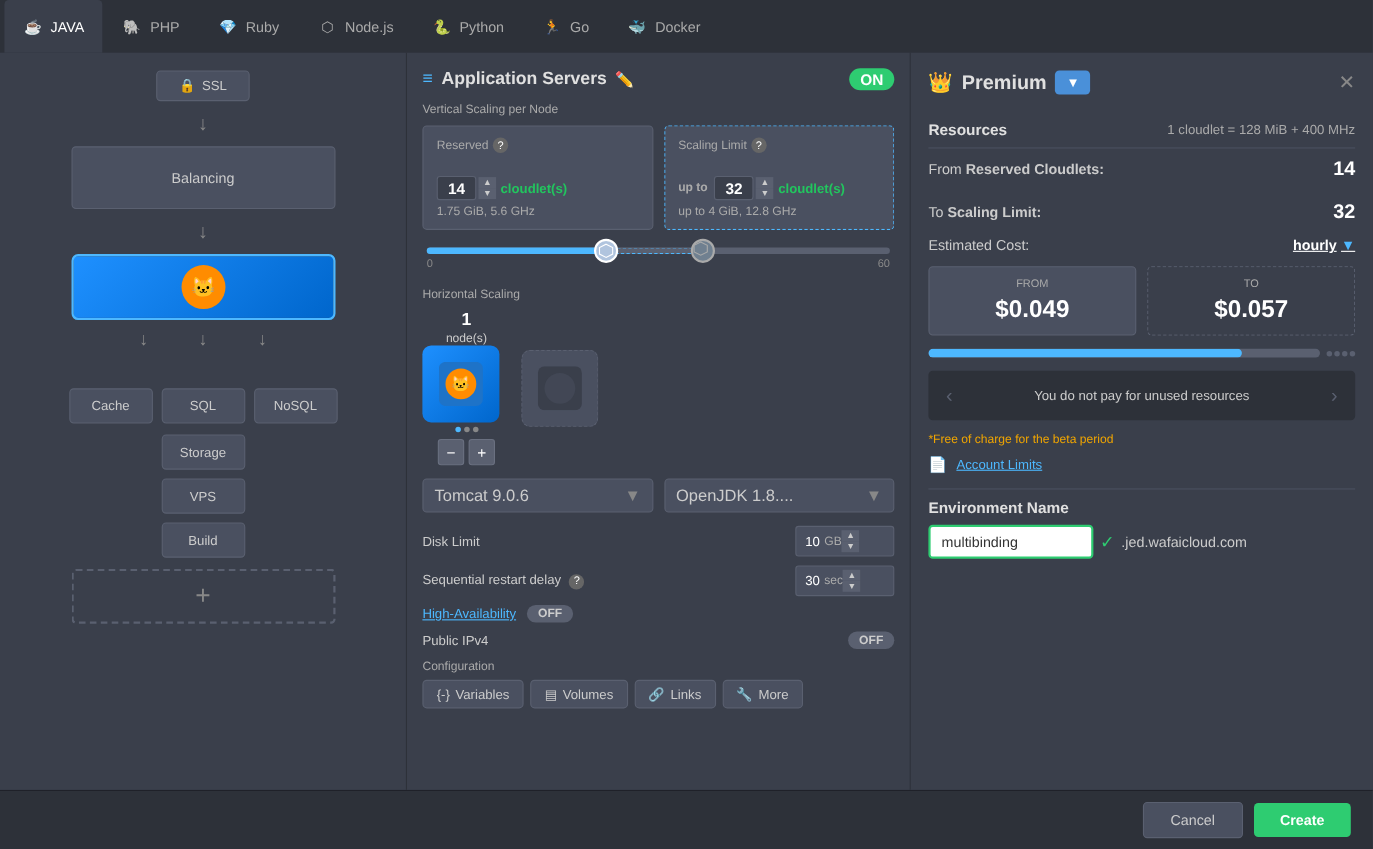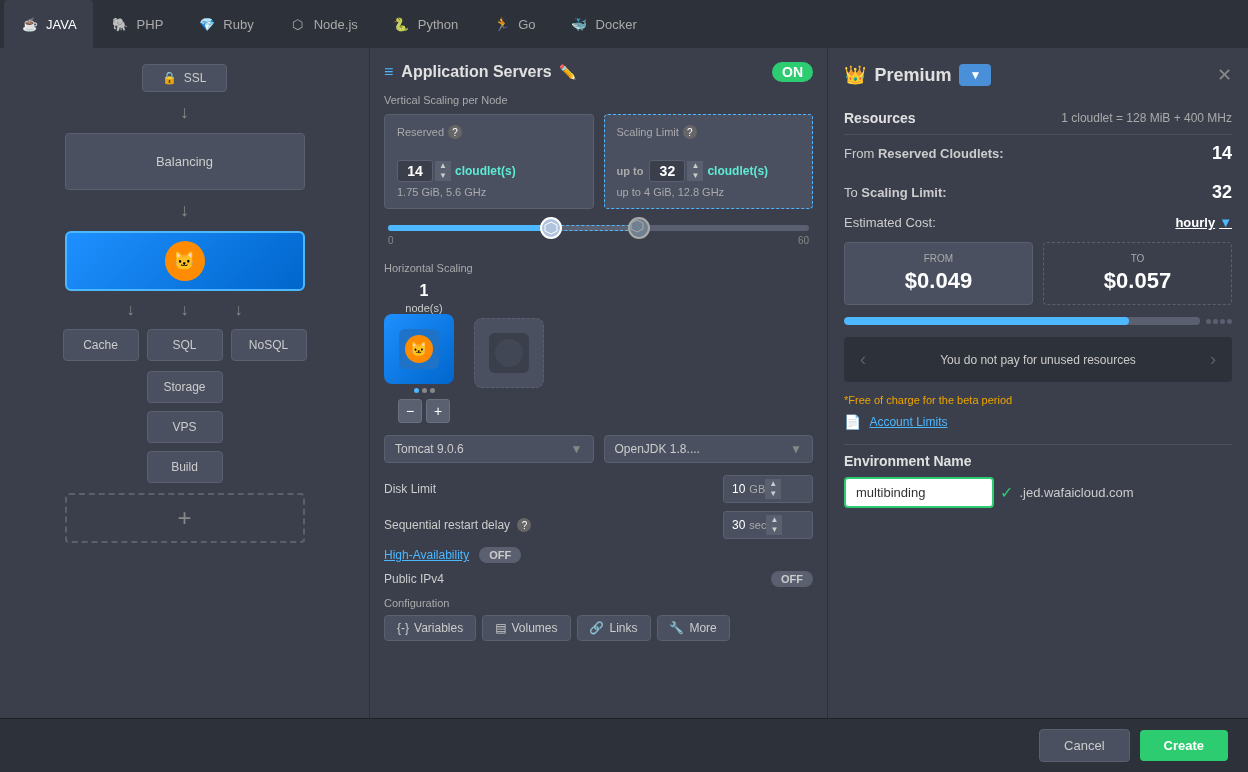--- a/index.html
+++ b/index.html
@@ -103,20 +103,21 @@
       display: flex;
       align-items: center;
       justify-content: center;
       cursor: pointer;
     }
 
     .sub-nodes-row {
       display: flex;
       gap: 8px;
       align-items: center;
+      margin-top: 24px;
     }
     .sub-arrows {
       display: flex;
       gap: 46px;
       color: #888;
       font-size: 16px;
     }
 
     .node-btn {
       background: #4a5060;
@@ -228,21 +229,21 @@
     .scaling-value {
       display: flex;
       align-items: center;
       gap: 4px;
       font-size: 18px;
       color: #fff;
       font-weight: bold;
     }
     .cloudlet-label {
       font-size: 12px;
-      color: #5eead4;
+      color: #22c55e;
     }
     .scaling-sub {
       font-size: 11px;
       color: #aaa;
       margin-top: 4px;
     }
     .help-icon {
       display: inline-flex;
       width: 14px;
       height: 14px;
@@ -444,21 +445,21 @@
     .dropdown-select {
       background: #4a5060;
       border: 1px solid #5a6070;
       border-radius: 4px;
       padding: 6px 10px;
       color: #ccc;
       cursor: pointer;
       display: flex;
       align-items: flex-start;
       gap: 6px;
-      font-size: 12px;
+      font-size: 15px;
       flex: 1;
     }
     .dropdown-arrow { margin-left: auto; color: #888; }
 
     
     .form-row {
       display: flex;
       align-items: center;
       margin-bottom: 8px;
       gap: 10px;

